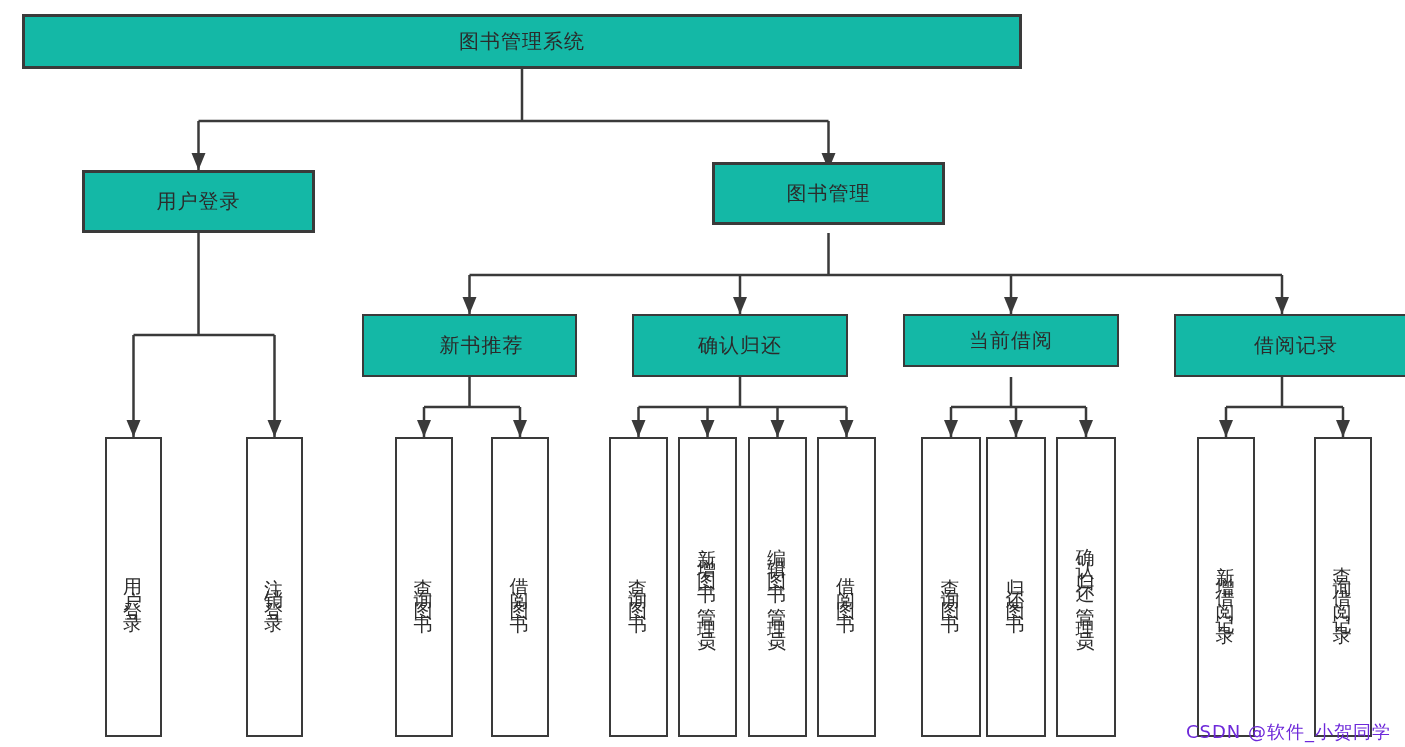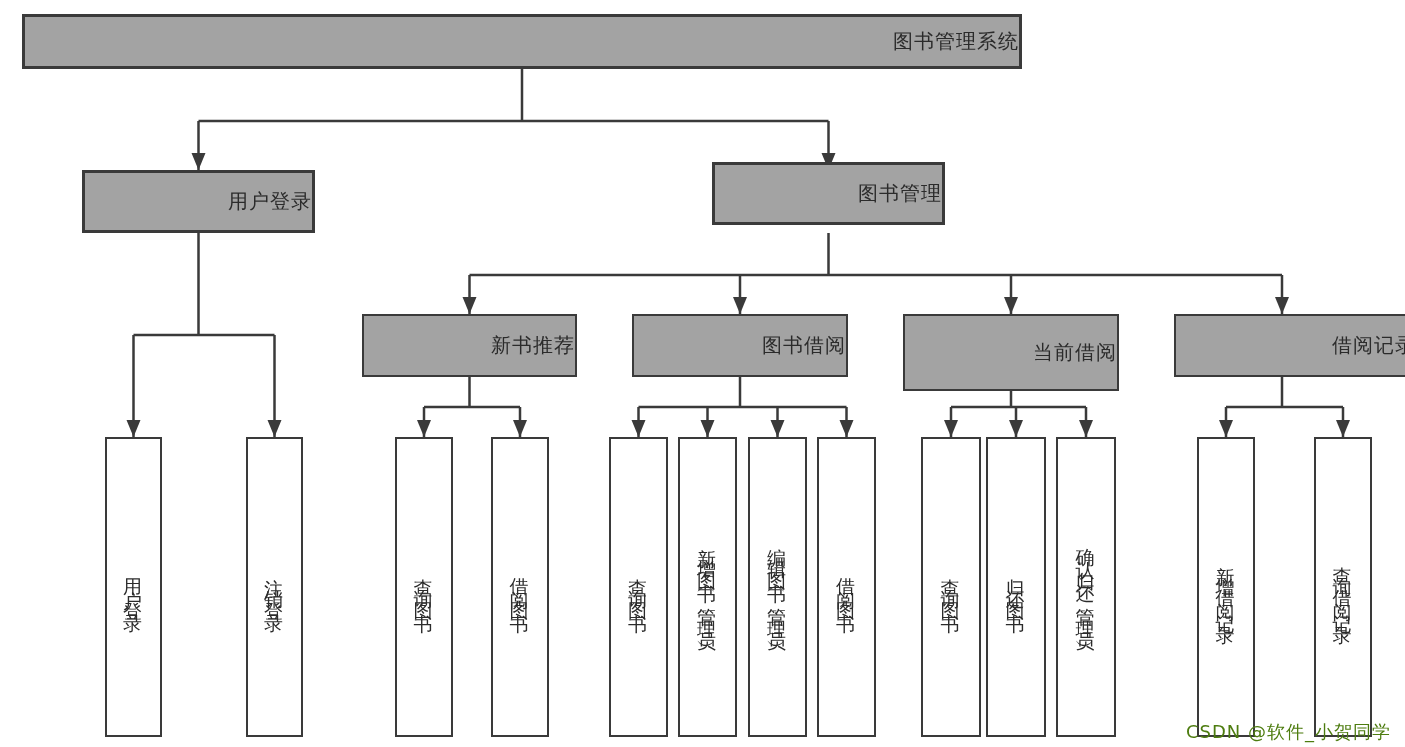--- a/index.html
+++ b/index.html
@@ -16,25 +16,25 @@
     overflow: hidden;
   }
   #wires {
     position: absolute;
     left: 0; top: 0;
     width: 1405px; height: 747px;
   }
   .box {
     position: absolute;
     box-sizing: border-box;
-    background: #a3a3a3;
+    background: #14b8a6;
     border: 3px solid #3a3a3a;
     display: flex;
     align-items: center;
-    justify-content: flex-end;
+    justify-content: center;
     color: #2b2b2b;
     font-size: 20px;
     letter-spacing: 1px;
     z-index: 2;
   }
   .box.thin { border-width: 2.5px; }
   .vbox {
     position: absolute;
     box-sizing: border-box;
     background: #ffffff;
@@ -50,21 +50,21 @@
     font-size: 19px;
     letter-spacing: 12px;
     color: #2b2b2b;
     white-space: nowrap;
   }
   .watermark {
     position: absolute;
     left: 1186px;
     top: 720px;
     font-size: 18px;
-    color: #4d7c0f;
+    color: #6d28d9;
     letter-spacing: 1px;
     z-index: 3;
     white-space: nowrap;
   }
 </style>
 </head>
 <body>
 
 <div id="canvas">
 
@@ -119,23 +119,23 @@
     <span>用户登录</span>
   </div>
   <div class="box" style="left:712px; top:162px; width:233px; height:63px;">
     <span>图书管理</span>
   </div>
 
   <div class="box thin" style="left:362px; top:314px; width:215px; height:63px;padding-left:24px;">
     <span>新书推荐</span>
   </div>
   <div class="box thin" style="left:632px; top:314px; width:216px; height:63px;">
-    <span>图书借阅</span>
+    <span>确认归还</span>
   </div>
-  <div class="box thin" style="left:903px; top:314px; width:216px; height:77px;">
+  <div class="box thin" style="left:903px; top:314px; width:216px; height:53px;">
     <span>当前借阅</span>
   </div>
   <div class="box thin" style="left:1174px; top:314px; width:244px; height:63px;">
     <span>借阅记录</span>
   </div>
 
   <div class="vbox" style="left:105px; top:437px; width:57px; height:300px;">
     <span>用户登录</span>
   </div>
   <div class="vbox" style="left:246px; top:437px; width:57px; height:300px;">

